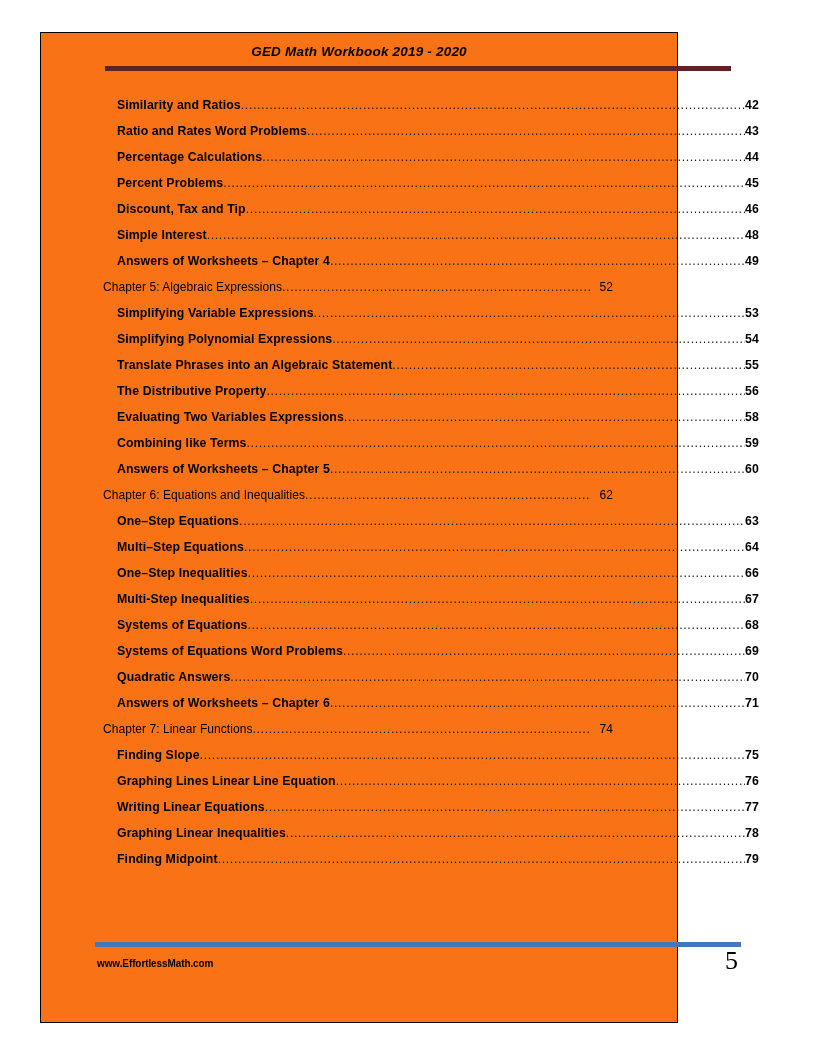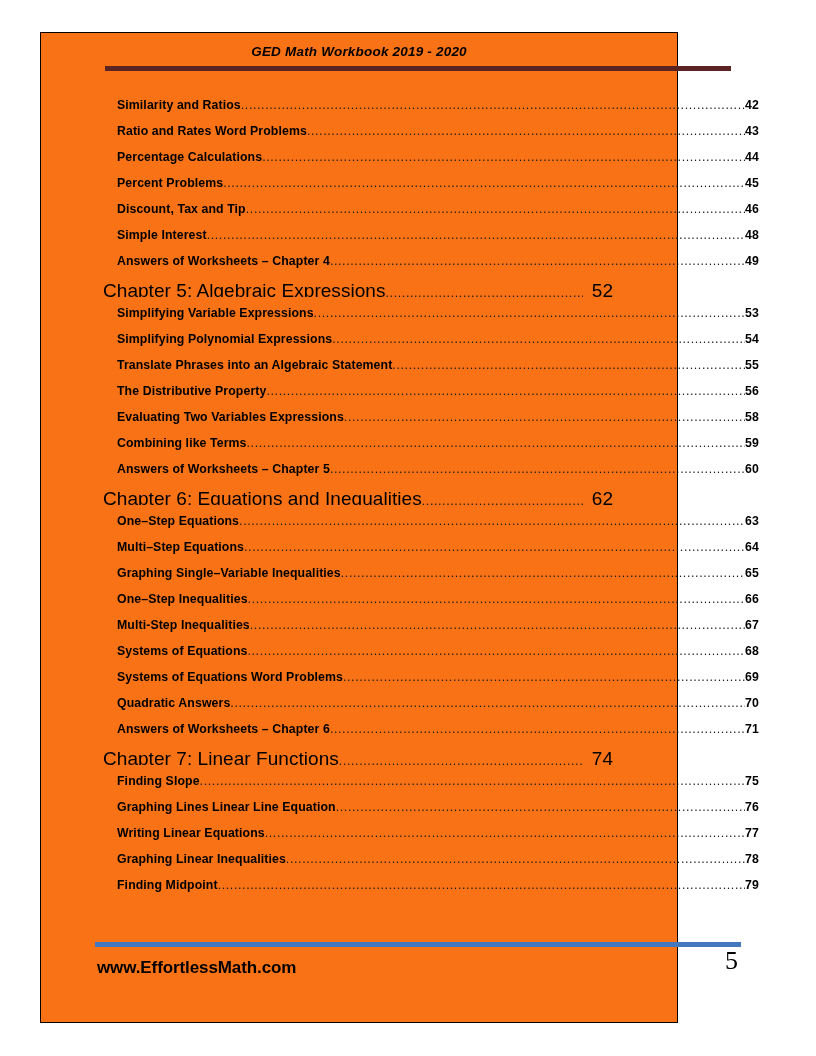--- a/index.html
+++ b/index.html
@@ -95,21 +95,21 @@
   }
 
   
   .lvl1 {
     padding-left: 62px;
     padding-right: 180px;
   }
   .lvl1 .toc-label,
   .lvl1 .toc-page {
     font-weight: normal;
-    font-size: 19px;
+    font-size: 12px;
     letter-spacing: 0.05px;
   }
   .lvl1 .toc-page { padding-left: 9px; }
 
   
   .lvl2 {
     padding-left: 76px;
     padding-right: 30px;
   }
   .lvl2 .toc-label,
@@ -136,21 +136,21 @@
     left: 54px;
     top: 0px;
     width: 646px;
     height: 5px;
     background: #4478BE;
   }
   #footer-url {
     position: absolute;
     left: 56px;
     top: 16px;
-    font-size: 17px;
+    font-size: 10px;
     font-weight: bold;
     letter-spacing: -0.1px;
   }
   #footer-pagenum {
     position: absolute;
     right: 55px;
     top: 4px;
     font-family: "Liberation Serif", serif;
     font-size: 26px;
     font-weight: normal;
@@ -251,25 +251,20 @@
         <span class="toc-label">One–Step Equations</span>
         <span class="toc-dots"></span>
         <span class="toc-page">63</span>
       </div>
       <div class="toc-row lvl2">
         <span class="toc-label">Multi–Step Equations</span>
         <span class="toc-dots"></span>
         <span class="toc-page">64</span>
       </div>
       <div class="toc-row lvl2">
-        <span class="toc-label">Graphing Single–Variable Inequalities</span>
-        <span class="toc-dots"></span>
-        <span class="toc-page">65</span>
-      </div>
-      <div class="toc-row lvl2">
         <span class="toc-label">One–Step Inequalities</span>
         <span class="toc-dots"></span>
         <span class="toc-page">66</span>
       </div>
       <div class="toc-row lvl2">
         <span class="toc-label">Multi-Step Inequalities</span>
         <span class="toc-dots"></span>
         <span class="toc-page">67</span>
       </div>
       <div class="toc-row lvl2">

